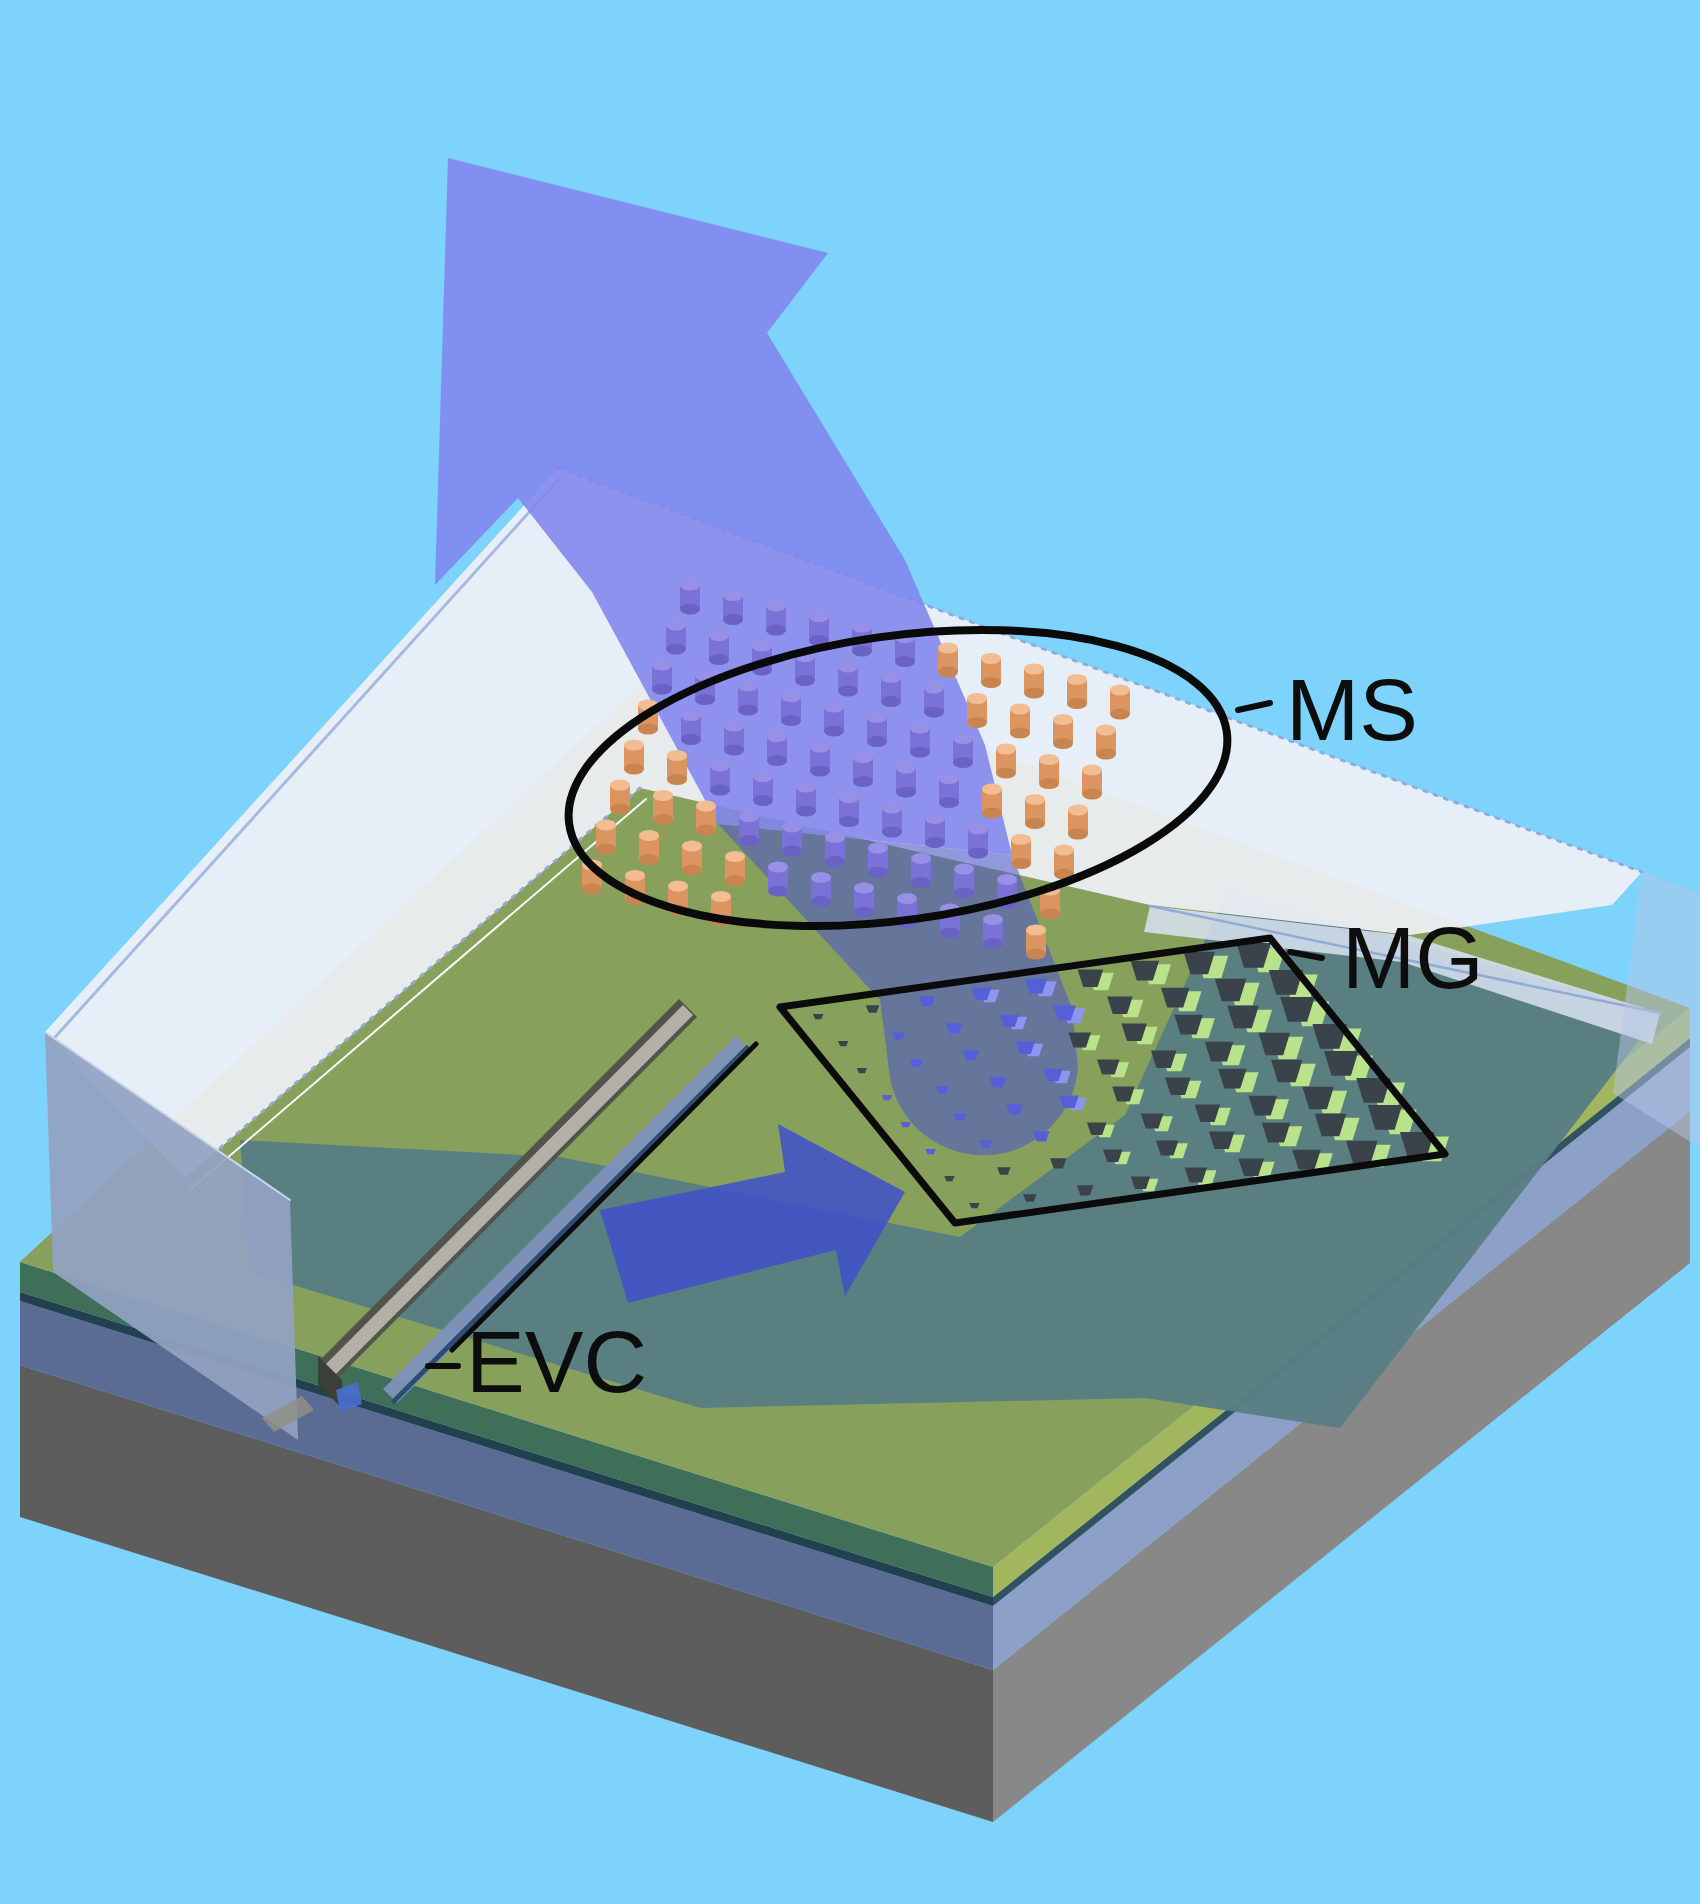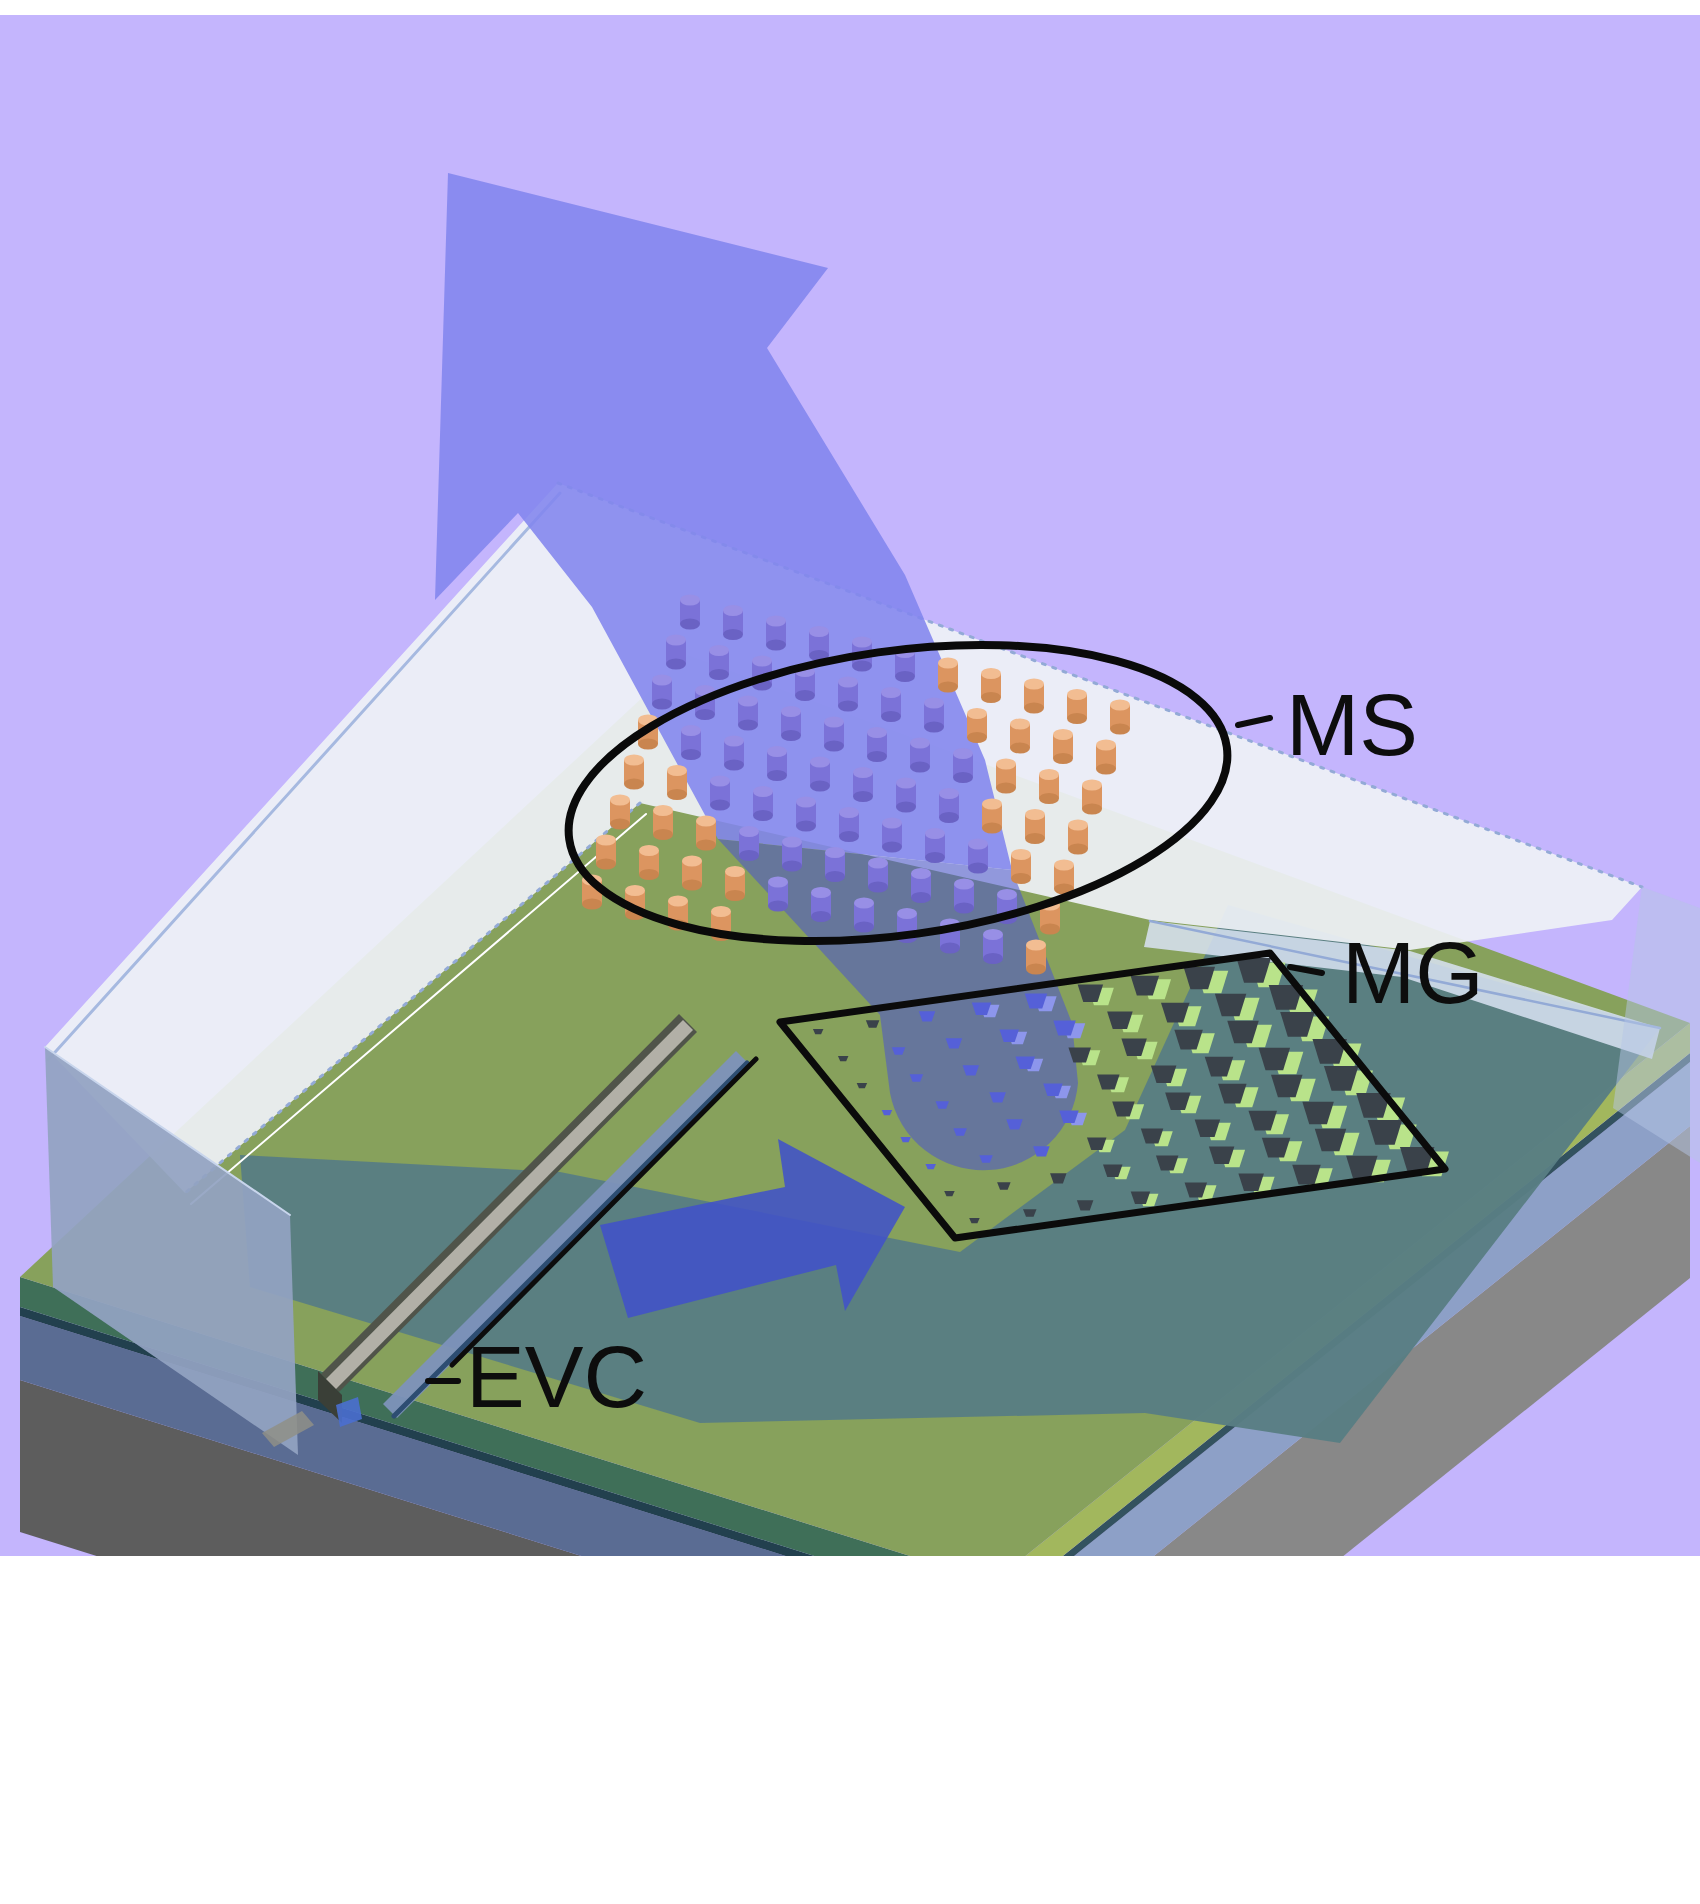--- a/index.html
+++ b/index.html
@@ -1,16 +1,16 @@
 <!DOCTYPE html>
 <html><head>
 <meta charset="utf-8">
 <style>
   html,body{margin:0;padding:0;background:#ffffff;}
-  .stage{position:relative;width:1700px;height:1541px;margin:15px auto;background:#c4b5fd;
+  .stage{position:relative;width:1700px;height:1904px;margin:0 auto;background:#7dd3fc;
          font-family:"Liberation Sans",sans-serif;overflow:hidden;}
   svg{position:absolute;left:0;top:0;}
   text.lbl{font-family:"Liberation Sans","DejaVu Sans",sans-serif;font-size:88px;fill:#0d0d0d;}
 </style>
 </head>
 <body>
 
 <div class="stage">
   <svg width="1700" height="1904" viewBox="0 0 1700 1904" xmlns="http://www.w3.org/2000/svg">
     <g id="scene">

